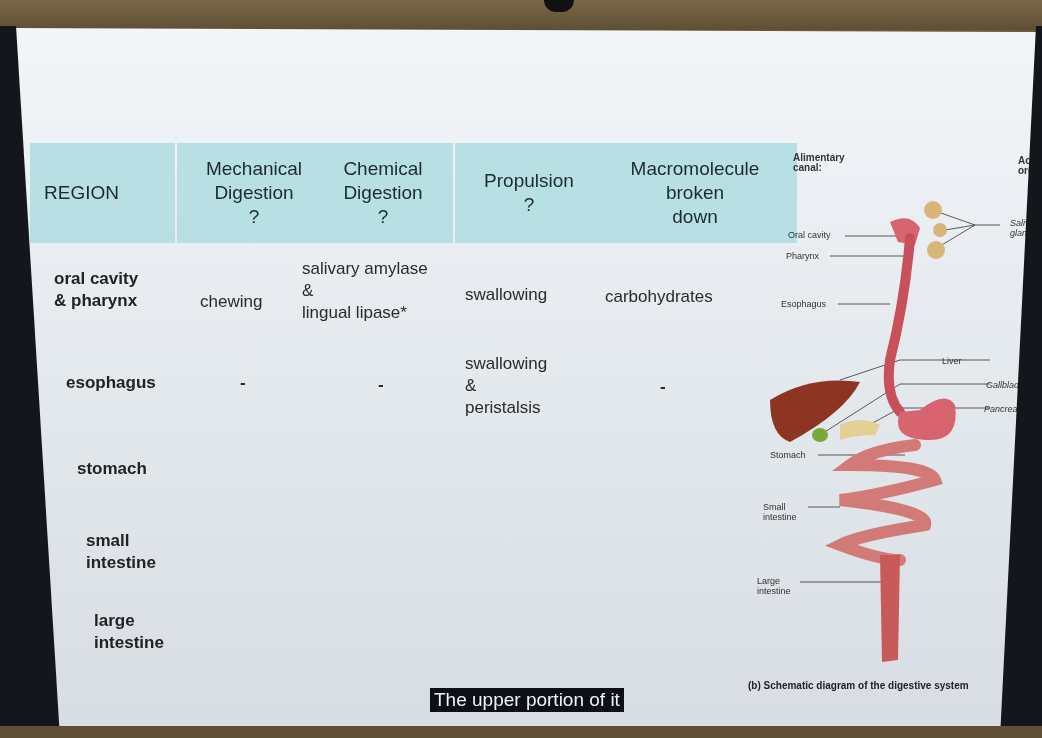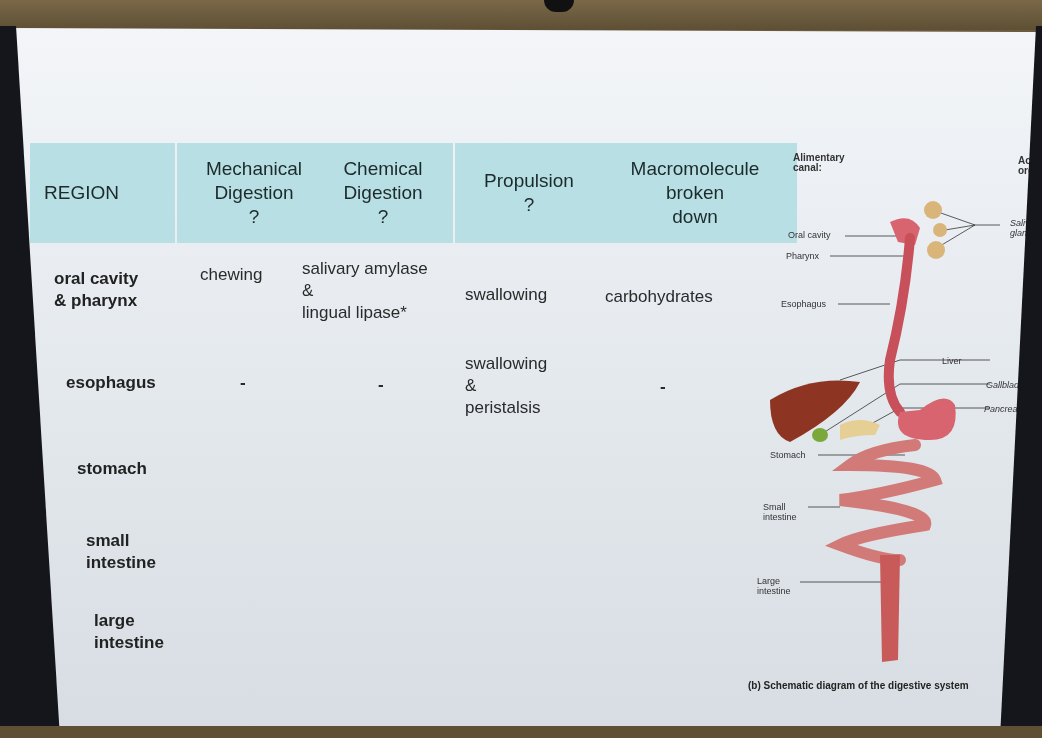--- a/index.html
+++ b/index.html
@@ -81,21 +81,21 @@
 Digestion
 ?</div>
     <div class="hdr-cell" style="left:445px;width:148px;">Propulsion
 ?</div>
     <div class="hdr-cell" style="left:583px;width:204px;">Macromolecule
 broken
 down</div>
 
     <div class="row-label" style="left:44px;top:240px;">oral cavity
 &amp; pharynx</div>
-    <div class="cell" style="left:190px;top:236px;width:100px;">chewing</div>
+    <div class="cell" style="left:190px;top:263px;width:100px;">chewing</div>
     <div class="cell" style="left:292px;top:230px;width:168px;">salivary amylase
 &amp;
 lingual lipase*</div>
     <div class="cell" style="left:455px;top:256px;width:115px;">swallowing</div>
     <div class="cell" style="left:595px;top:258px;width:150px;">carbohydrates</div>
 
     <div class="row-label" style="left:56px;top:344px;">esophagus</div>
     <div class="cell dash" style="left:230px;top:344px;width:30px;">-</div>
     <div class="cell dash" style="left:368px;top:346px;width:30px;">-</div>
     <div class="cell" style="left:455px;top:325px;width:115px;">swallowing
@@ -124,20 +124,21 @@
     <div class="lbl" style="left:747px;top:548px;">Large
 intestine</div>
     <div class="lbl" style="left:1000px;top:190px;font-style:italic;">Salivar
 glands</div>
     <div class="lbl" style="left:932px;top:328px;">Liver</div>
     <div class="lbl" style="left:976px;top:352px;font-style:italic;">Gallbladder</div>
     <div class="lbl" style="left:974px;top:376px;font-style:italic;">Pancreas</div>
     <div class="caption">(b) Schematic diagram of the digestive system</div>
   </div>
 
+  <div class="subtitle">The upper portion of it</div>
 </div>
 
 <svg class="diag" width="292" height="530" viewBox="0 0 292 530">
   <g stroke="#333" stroke-width="0.8" fill="none">
     <line x1="95" y1="86" x2="150" y2="86"></line>
     <line x1="80" y1="106" x2="158" y2="106"></line>
     <line x1="88" y1="154" x2="140" y2="154"></line>
     <line x1="68" y1="305" x2="155" y2="305"></line>
     <line x1="58" y1="357" x2="90" y2="357"></line>
     <line x1="50" y1="432" x2="135" y2="432"></line>

